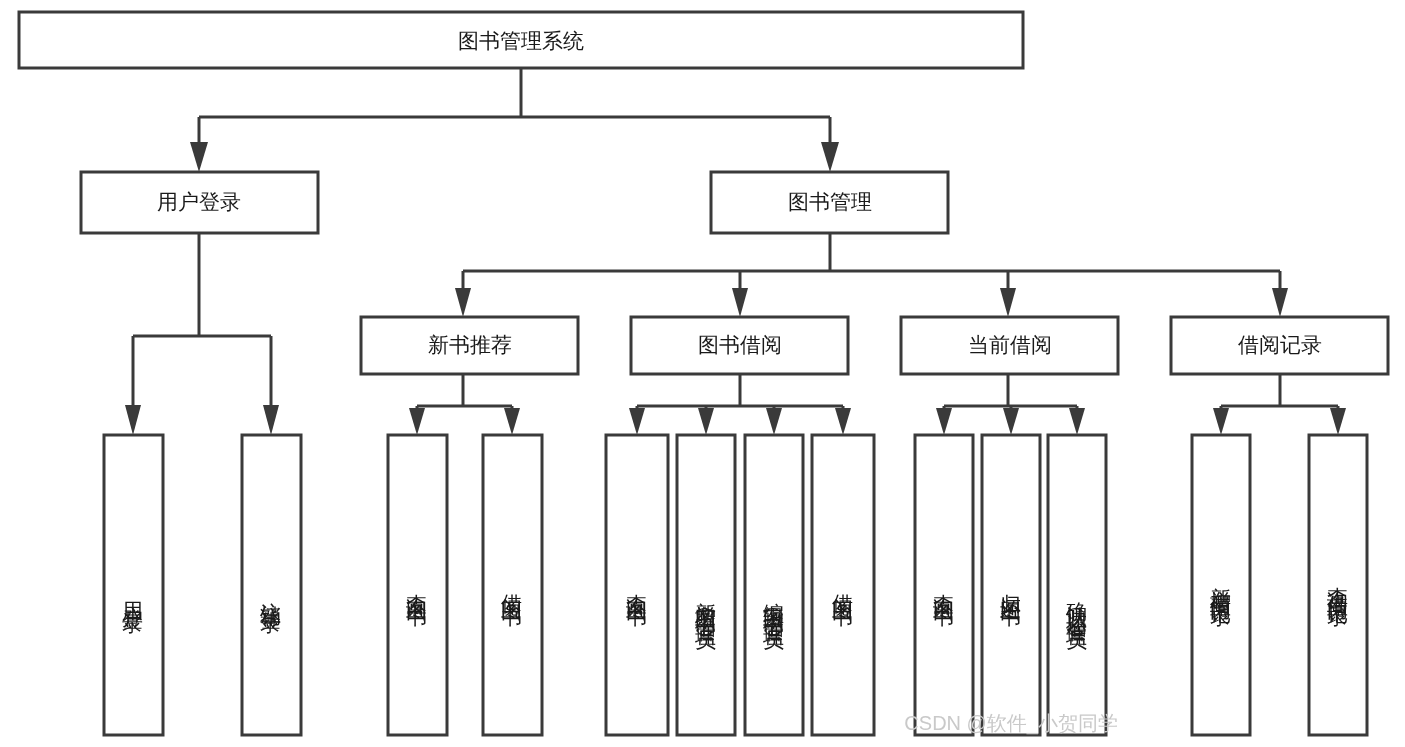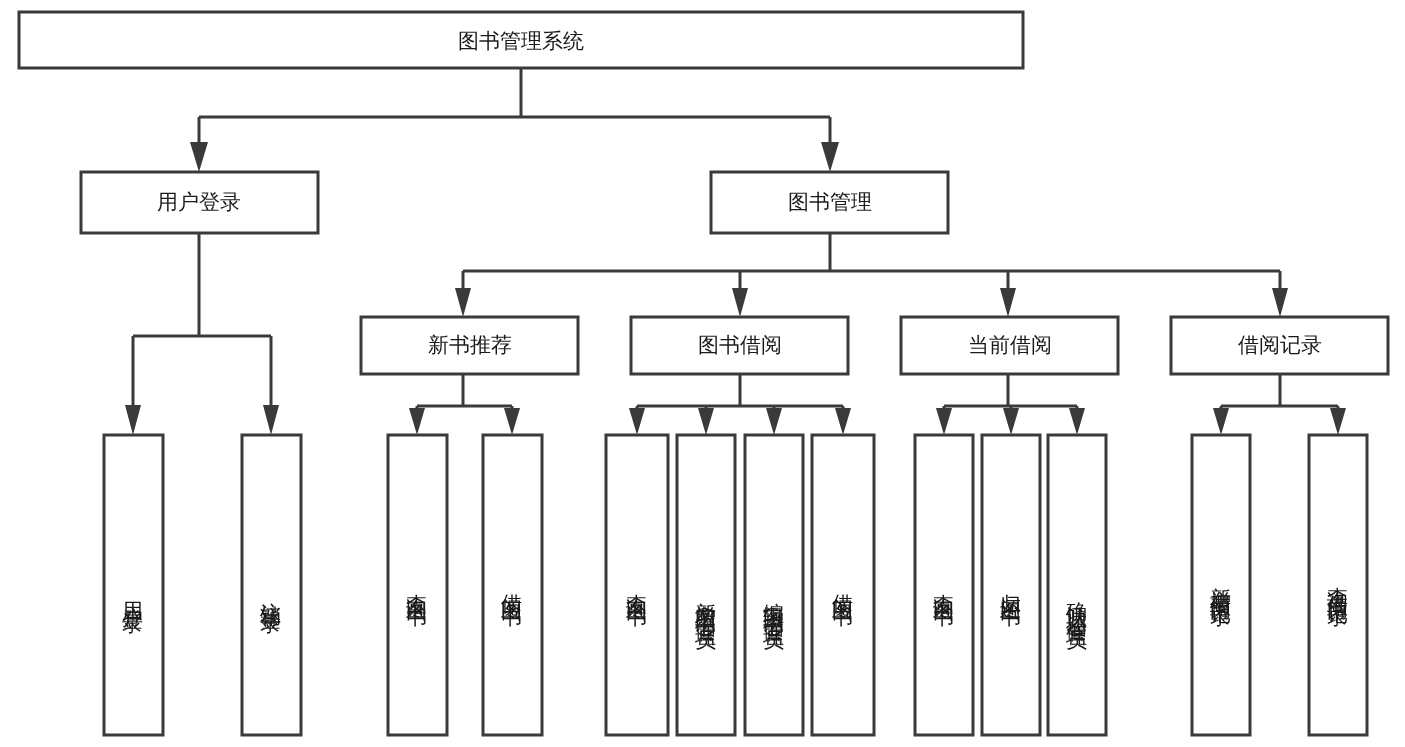--- a/index.html
+++ b/index.html
@@ -229,14 +229,15 @@
       <rect class="node-box" x="1192" y="435" width="58" height="300"></rect>
       <text class="node-label-v" x="1221" y="570">新增借阅记录</text>
     </g>
     <g>
       <rect class="node-box" x="1309" y="435" width="58" height="300"></rect>
       <text class="node-label-v" x="1338" y="570">查询借阅记录</text>
     </g>
 
   </svg>
 
+  <div class="watermark-text">CSDN @软件_小贺同学</div>
 
 </div>
 
 </body></html>

